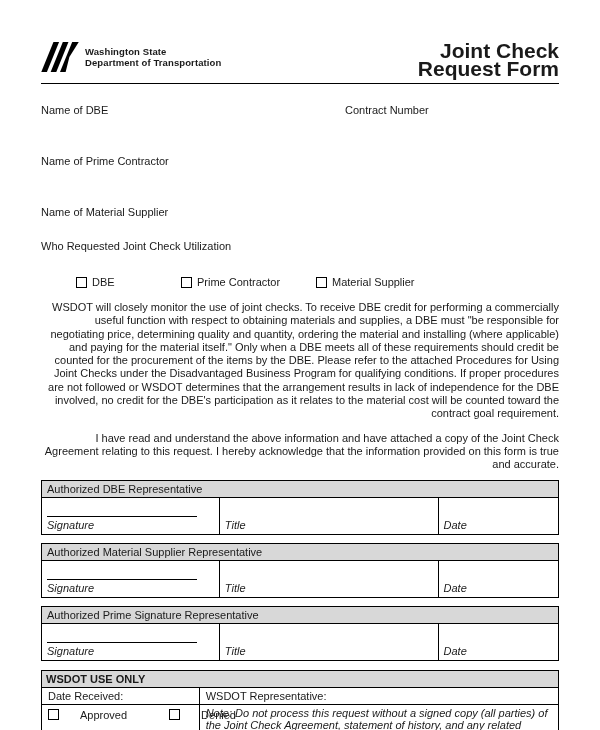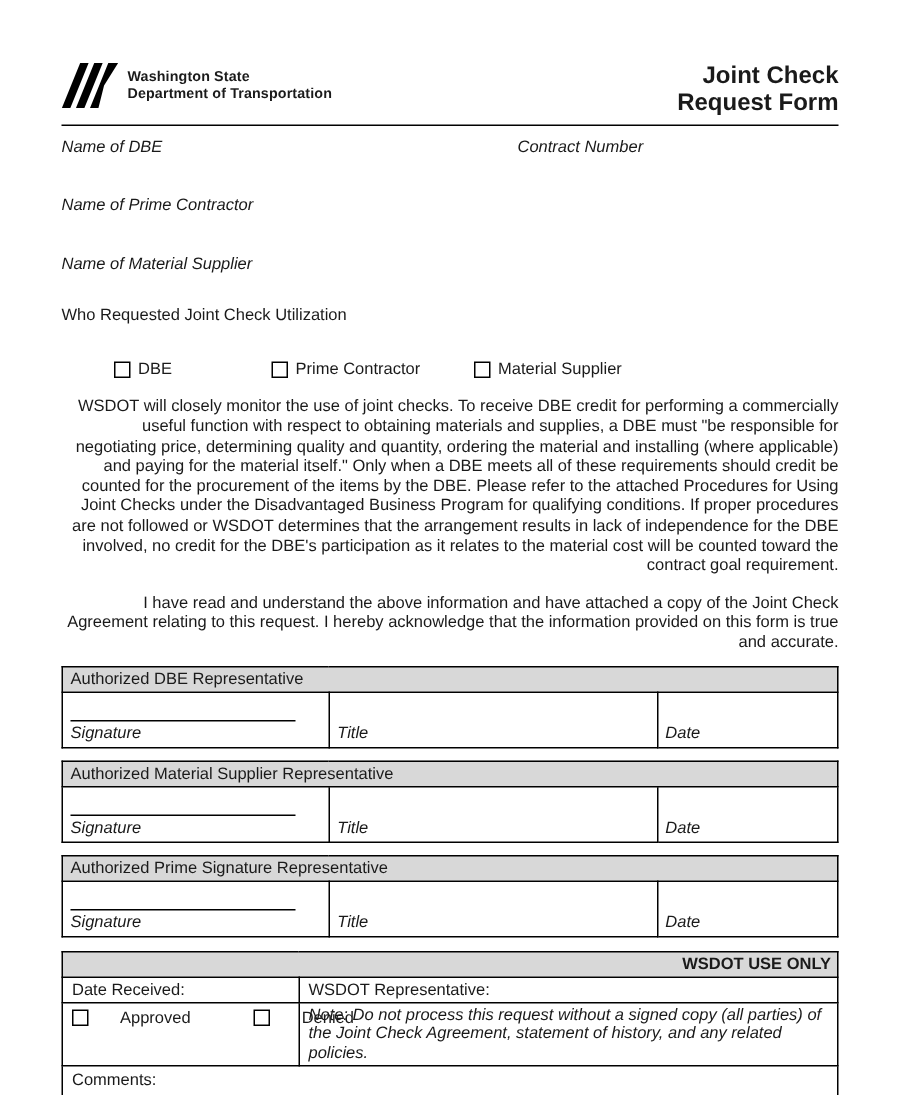--- a/index.html
+++ b/index.html
@@ -29,34 +29,33 @@
   .brand svg { display: block; }
   .brand-text {
     font-weight: bold;
     font-size: 9.5px;
     line-height: 11.5px;
     letter-spacing: 0.1px;
   }
   .form-title {
     text-align: right;
     font-weight: bold;
-    font-size: 16px;
+    font-size: 21px;
     line-height: 18px;
   }
   .rule {
     border: 0;
     border-top: 1.5px solid #000;
     margin-top: 5px;
   }
   
   .field-grid {
     display: grid;
     grid-template-columns: 304px 1fr;
-    margin-top: 8px;
-    font-style: italic;
+    margin-top: 20px;
   }
   .field-grid .cell { font-size: 11px; }
   .row-space { height: 19px; }
   .section-label { margin-top: 22px; font-size: 11px; }
   
   .check-row {
     position: relative;
     height: 14px;
     margin-top: 24px;
   }
@@ -106,21 +105,21 @@
     width: 150px;
     border-bottom: 1px solid #000;
     height: 1px;
     margin-bottom: 2px;
   }
   
   .use-table { margin-top: 9px; }
   .use-table td { border: 1px solid #000; font-size: 11px; vertical-align: top; }
   .use-header {
     background: #d8d8d8;
-    text-align: right;
+    text-align: left;
     font-weight: bold;
     padding: 2px 4px;
     height: 17px;
   }
   .use-cell { padding: 2px 6px; height: 17px; }
   .use-check-cell { padding: 4px 6px; }
   .use-checks { display: flex; align-items: center; gap: 21px; }
   .use-checks .gap { width: 10px; }
   .note-cell {
     font-style: italic;

